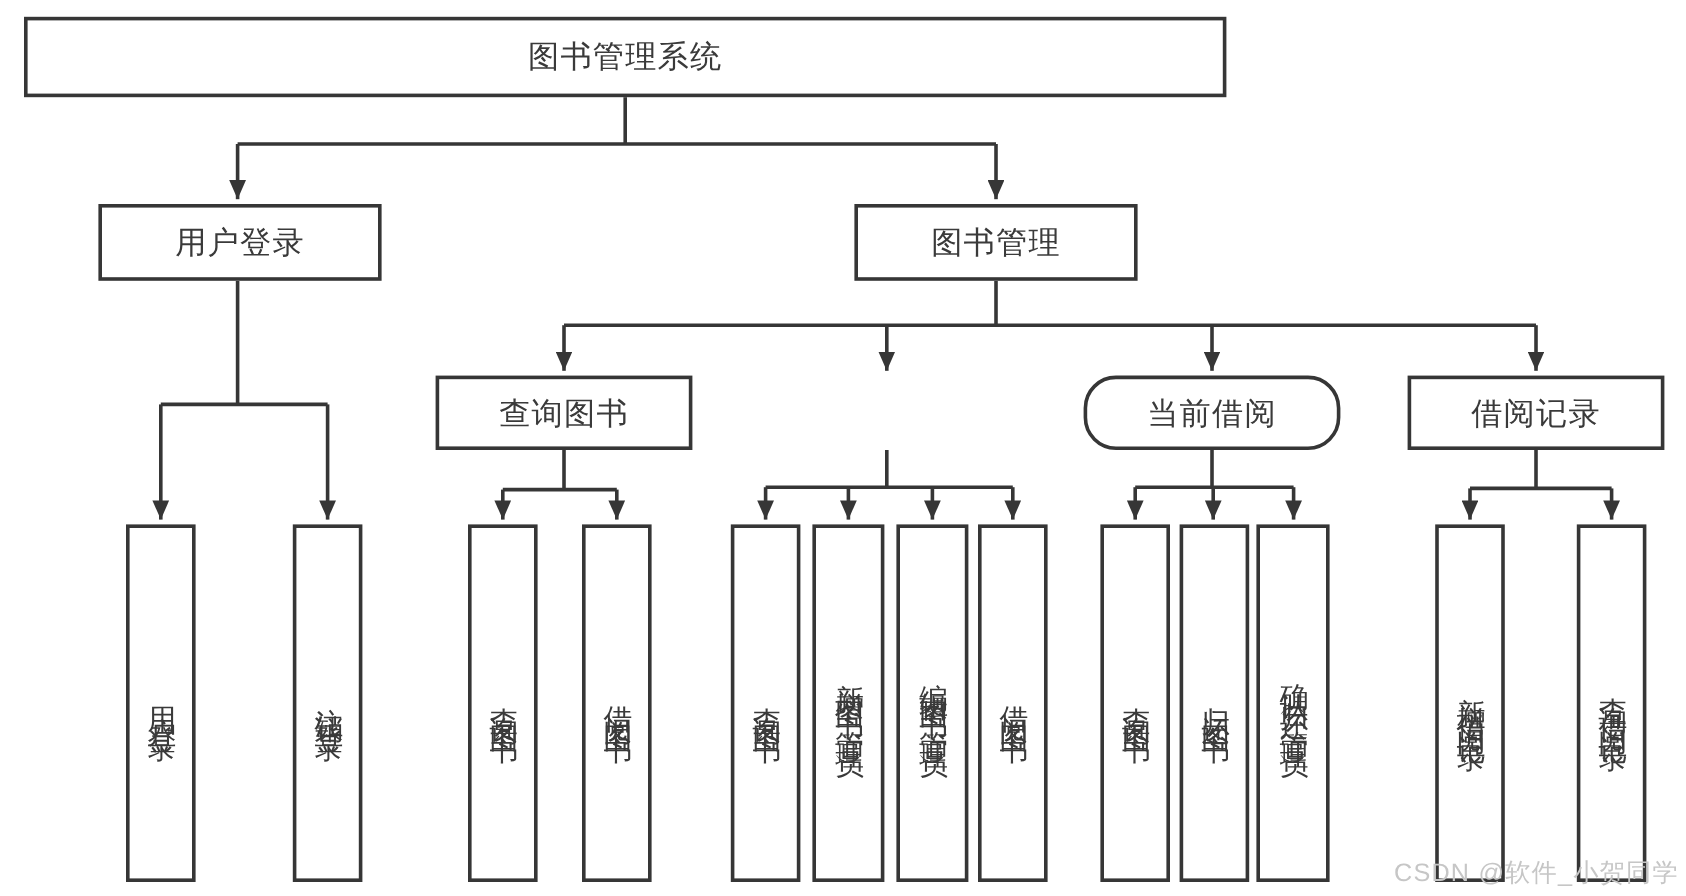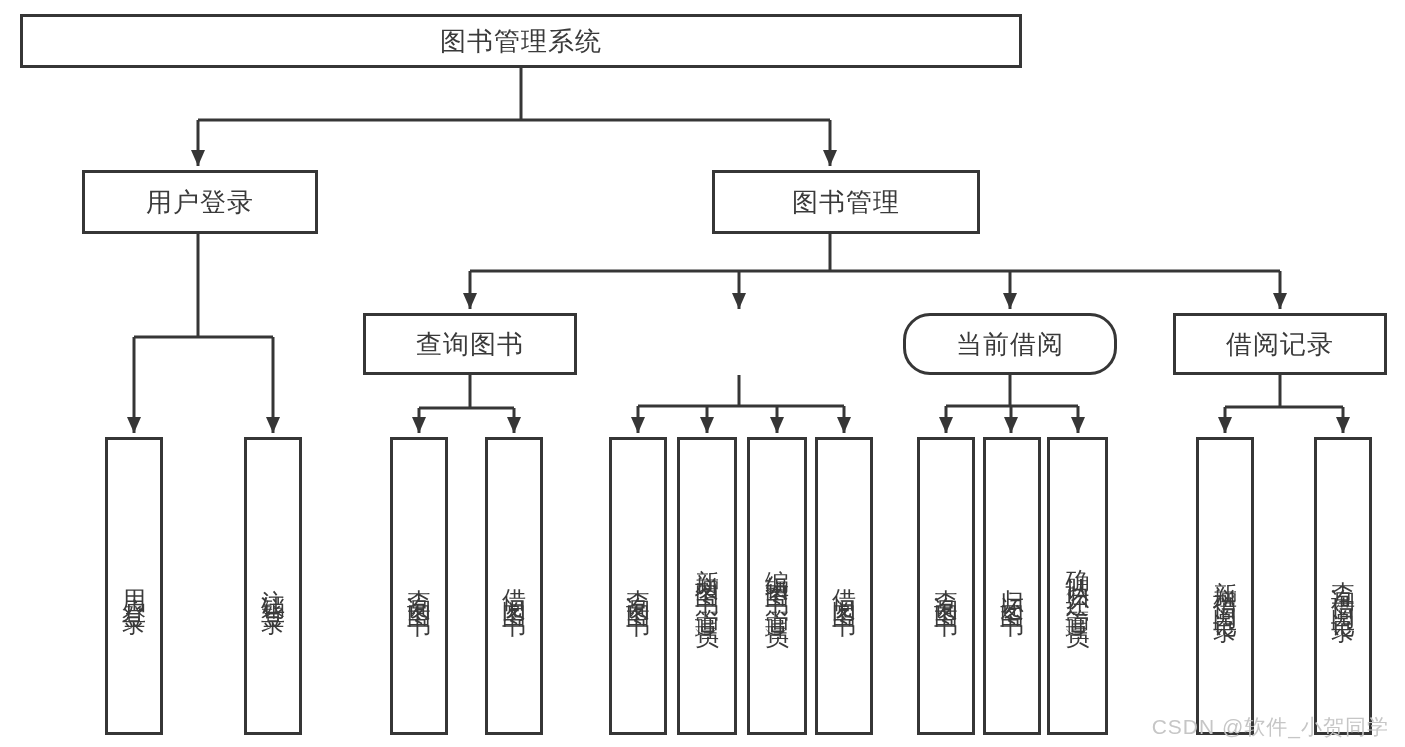--- a/index.html
+++ b/index.html
@@ -47,21 +47,21 @@
     font-size: 24px;
   }
   .vbox .vlabel {
     writing-mode: vertical-rl;
     text-orientation: mixed;
     letter-spacing: 8px;
     white-space: nowrap;
   }
   #watermark {
     position: absolute;
-    right: 16px;
+    right: 6px;
     bottom: 6px;
     font-size: 21px;
     color: #c6c6c6;
     letter-spacing: 1px;
   }
   .ln { stroke: #363636; stroke-width: 3; fill: none; }
   .ar { stroke: #363636; stroke-width: 3; fill: none; marker-end: url(#ah); }
 </style>
 </head>
 <body>
@@ -109,28 +109,28 @@
     <path class="ar" d="M946,406 V433"></path>
     <path class="ar" d="M1011,406 V433"></path>
     <path class="ar" d="M1078,406 V433"></path>
 
     <path class="ln" d="M1280,375 V407"></path>
     <path class="ln" d="M1225,407 H1343"></path>
     <path class="ar" d="M1225,407 V433"></path>
     <path class="ar" d="M1343,407 V433"></path>
   </svg>
 
-  <div class="box" style="left:20px; top:14px; width:1002px; height:54px;">
+  <div class="box" style="left:20px; top:14px; width:1002px; height:67px;">
     <span>图书管理系统</span>
   </div>
 
   <div class="box" style="left:82px; top:170px; width:236px; height:64px;">
     <span>用户登录</span>
   </div>
-  <div class="box" style="left:712px; top:170px; width:268px; height:64px;">
+  <div class="box" style="left:712px; top:170px; width:236px; height:64px;">
     <span>图书管理</span>
   </div>
 
   <div class="box" style="left:363px; top:313px; width:214px; height:62px;">
     <span>查询图书</span>
   </div>
   <div class="box" style="left:903px; top:313px; width:214px; height:62px;border-radius:27px;">
     <span>当前借阅</span>
   </div>
   <div class="box" style="left:1173px; top:313px; width:214px; height:62px;">

